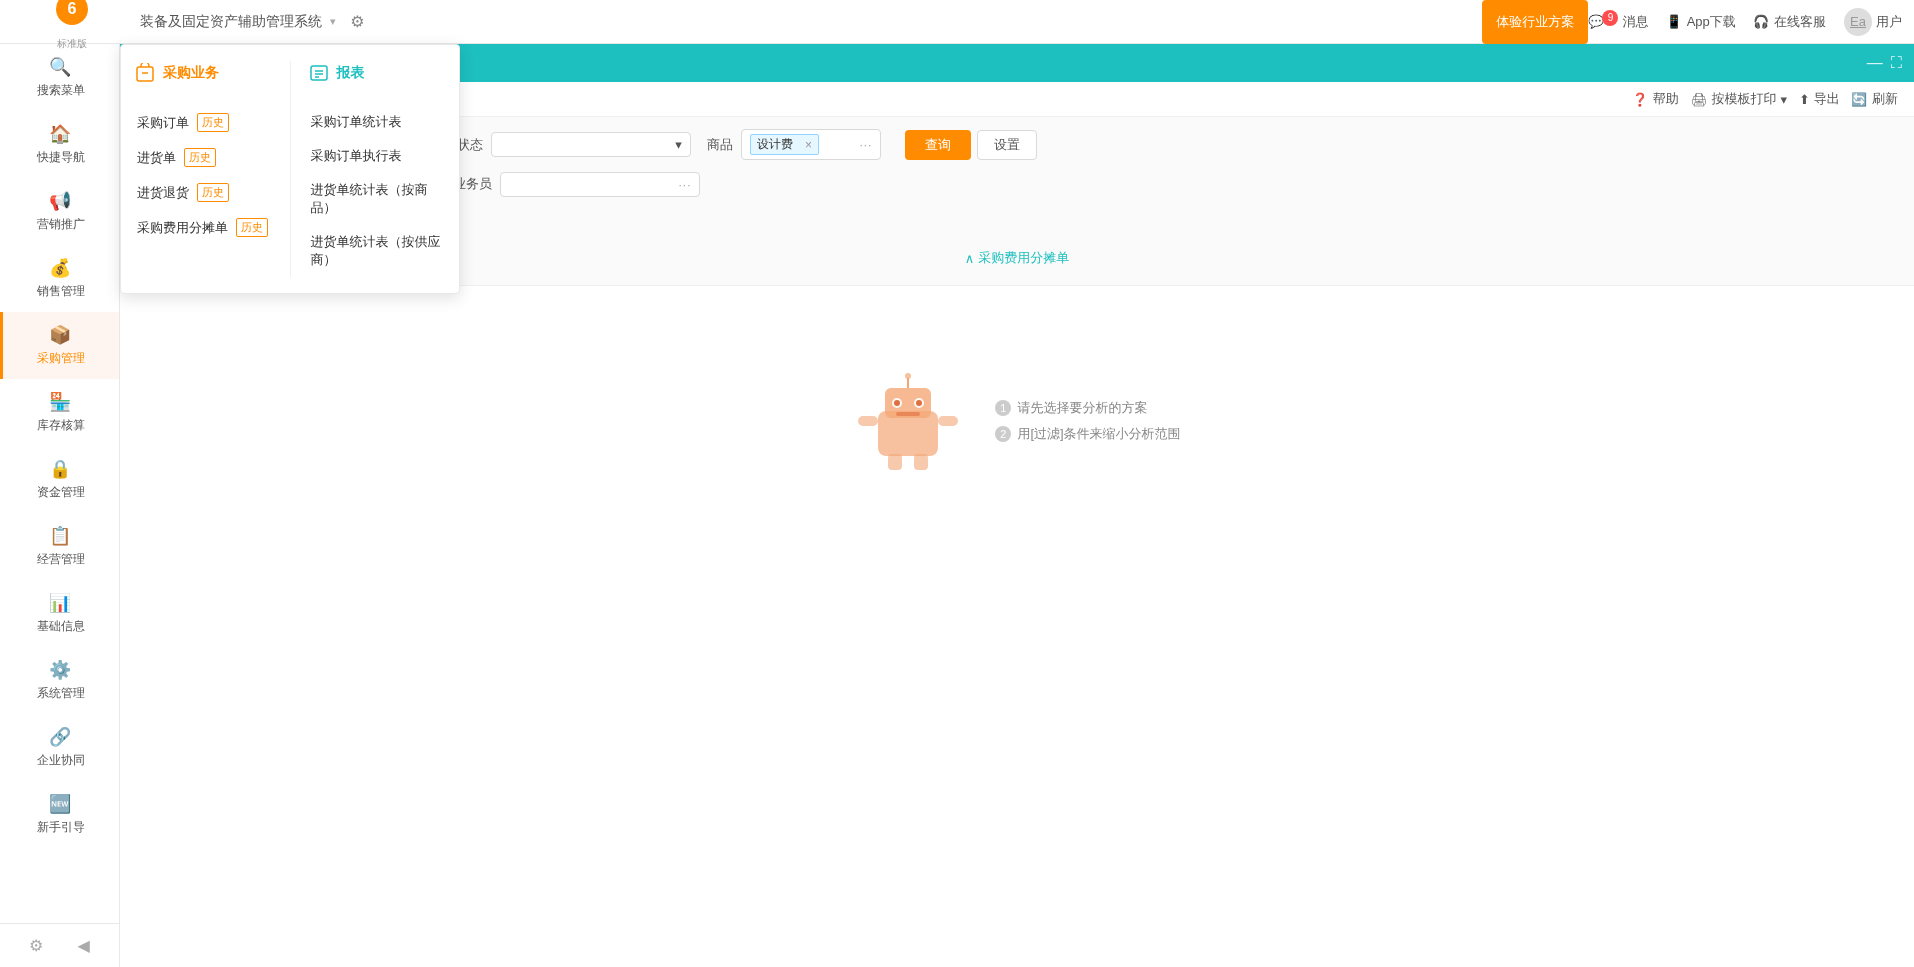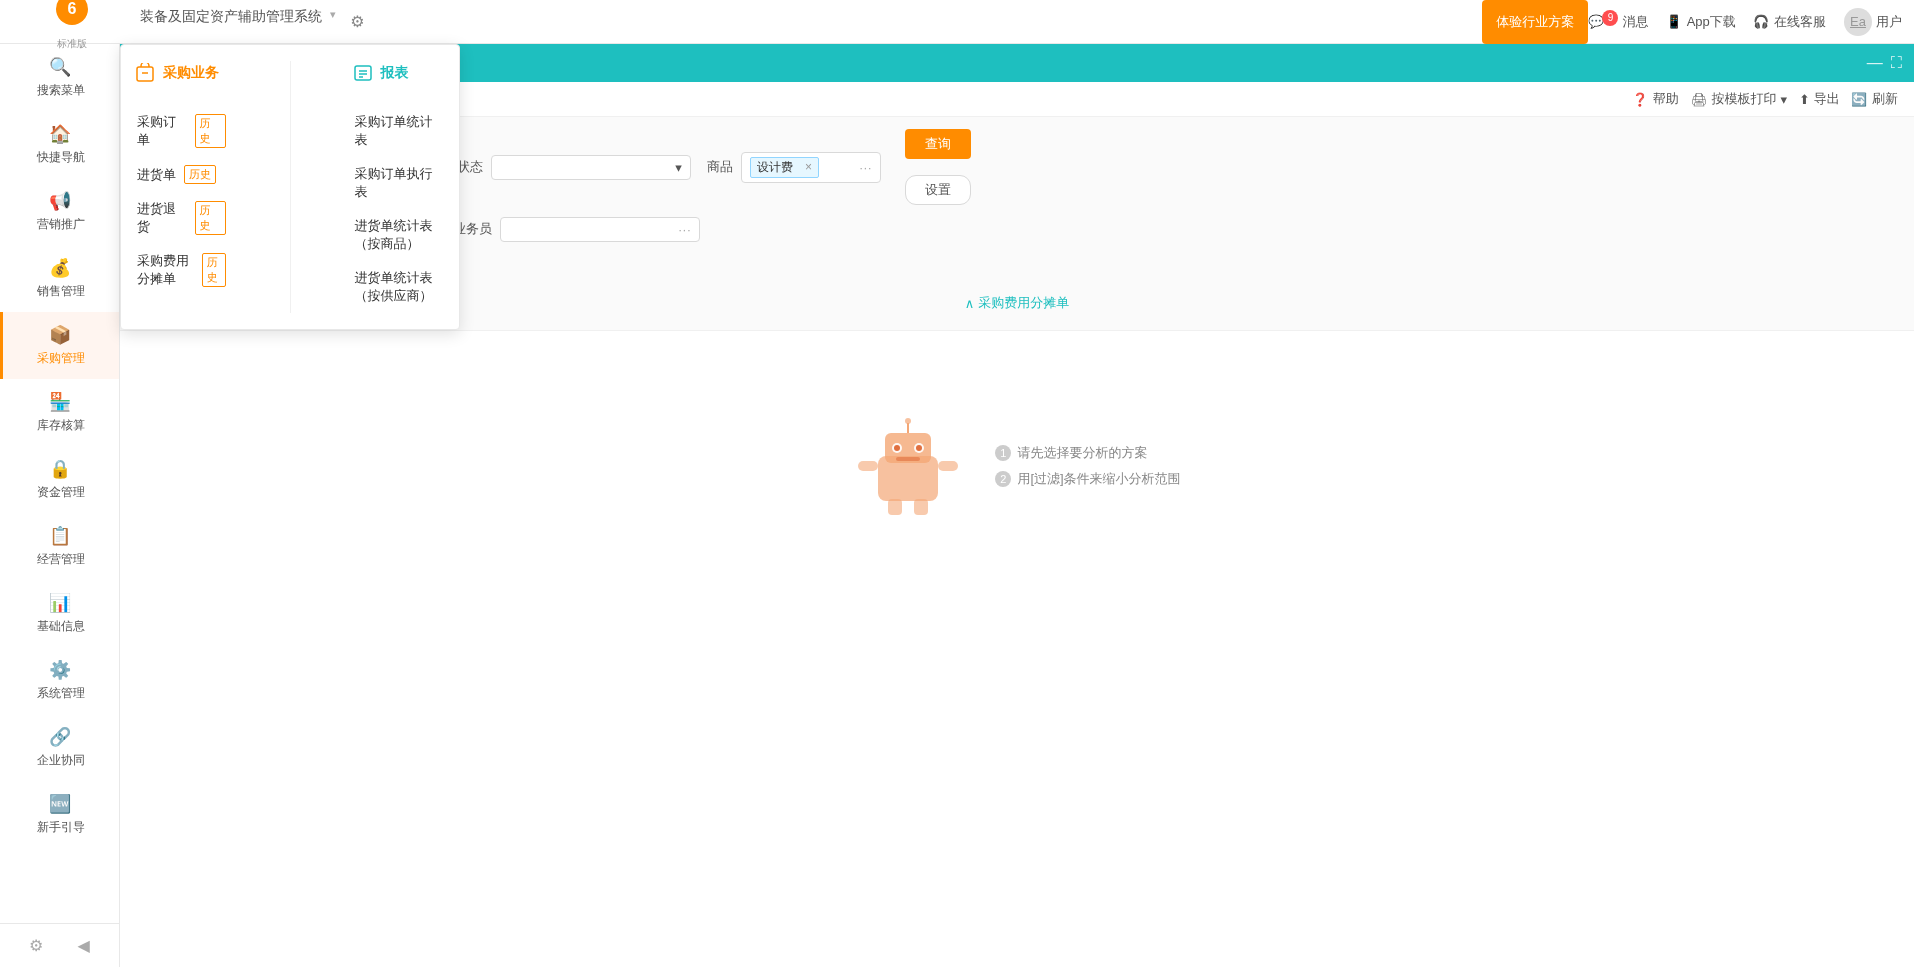--- a/index.html
+++ b/index.html
@@ -32,20 +32,21 @@
       align-items: center;
       justify-content: center;
       color: #fff;
       font-size: 16px;
       font-weight: bold;
     }
     .logo-text { font-size: 10px; color: #999; margin-top: 12px; }
     .system-title {
       flex: 1;
       display: flex;
+      align-items: center;
       gap: 8px;
       font-size: 14px;
       color: #333;
       padding-left: 8px;
     }
     .system-title .title-text { color: #555; }
     .dropdown-arrow { color: #aaa; font-size: 11px; cursor: pointer; }
     .gear-btn {
       width: 28px; height: 28px;
       border: none; background: none;
@@ -267,29 +268,29 @@
       border: none;
       border-radius: 4px;
       padding: 6px 20px;
       cursor: pointer;
       font-size: 13px;
     }
     .action-set-btn {
       background: #fff;
       color: #555;
       border: 1px solid #d9d9d9;
-      border-radius: 11px;
+      border-radius: 4px;
       padding: 5px 16px;
       cursor: pointer;
       font-size: 13px;
     }
     .filter-actions {
       display: flex;
-      flex-direction: column;
-      gap: 16px;
+      flex-direction: row;
+      gap: 6px;
       margin-left: 8px;
     }
     .collapse-btn {
       display: flex;
       align-items: center;
       gap: 4px;
       color: #1ebfbf;
       cursor: pointer;
       font-size: 13px;
       justify-content: center;
@@ -322,21 +323,20 @@
       left: 120px;
       top: 44px;
       width: 340px;
       background: #fff;
       border: 1px solid #e8e8e8;
       border-radius: 4px;
       box-shadow: 0 4px 16px rgba(0,0,0,0.12);
       z-index: 200;
       display: flex;
       padding: 16px 0;
-      gap: 44px;
     }
     .dropdown-col {
       flex: 1;
       padding: 0 12px;
     }
     .dropdown-col-header {
       display: flex;
       align-items: center;
       gap: 6px;
       font-size: 14px;

